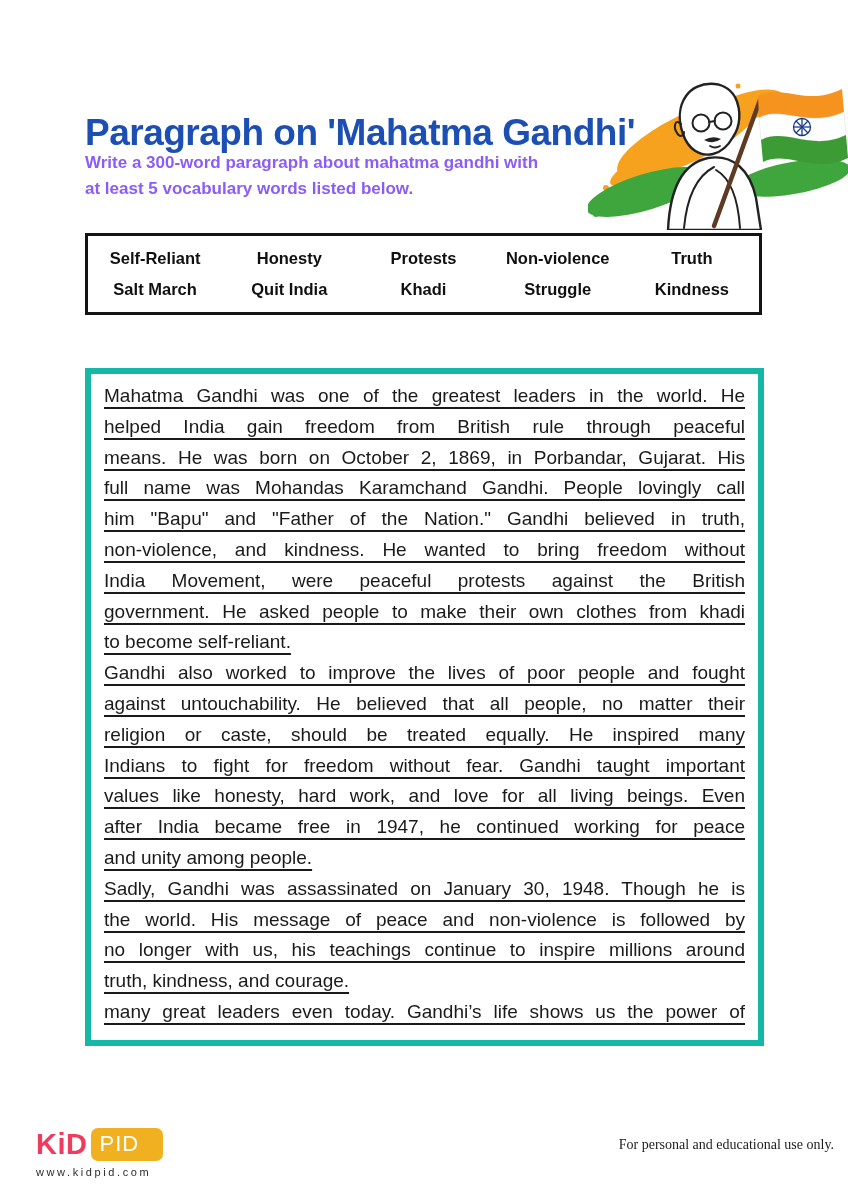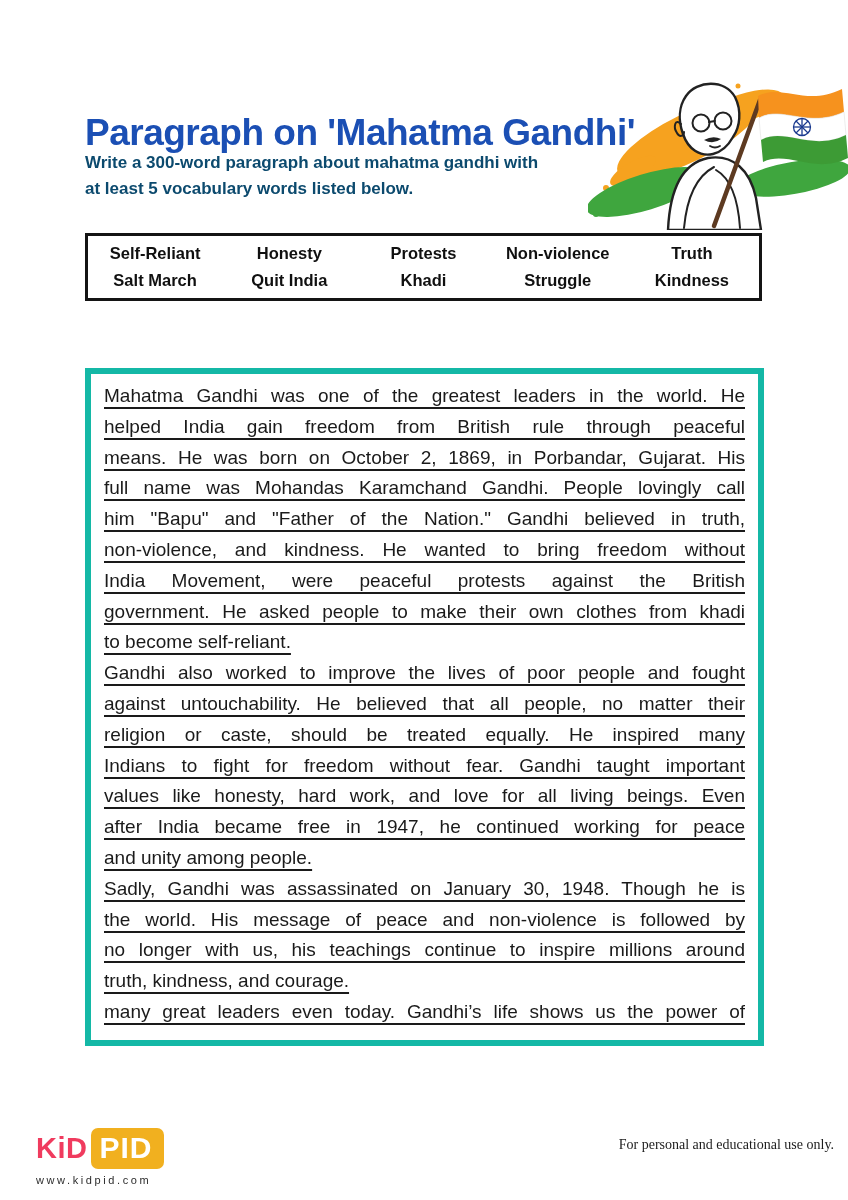--- a/index.html
+++ b/index.html
@@ -8,27 +8,27 @@
     font-family:"Liberation Sans", sans-serif;color:#141414;overflow:hidden;
   }
   
   .page-title{
     position:absolute;left:85px;top:112px;margin:0;
     font-size:37px;font-weight:800;letter-spacing:-0.5px;color:#1b4fb4;
     white-space:nowrap;
   }
   .subtitle{
     position:absolute;left:85px;top:150px;margin:0;
-    font-size:17px;font-weight:700;line-height:26px;color:#0c4a6e;
+    font-size:17px;font-weight:700;line-height:26px;color:#8b5cf6;
   }
   
   .illustration{position:absolute;right:0;top:66px;width:260px;height:164px;}
   
   .vocab-box{
-    position:absolute;left:85px;top:233px;width:677px;height:68px;
+    position:absolute;left:85px;top:233px;width:677px;height:82px;
     box-sizing:border-box;border:3px solid #141414;background:#fff;
     display:grid;grid-template-columns:repeat(5,1fr);
     align-content:space-evenly;justify-items:center;
   }
   .vocab-word{
     font-size:16.5px;font-weight:700;color:#101010;white-space:nowrap;
   }
   
   .para-box{
     position:absolute;left:85px;top:368px;width:679px;
@@ -40,22 +40,22 @@
     text-align:justify;text-align-last:justify;
     text-decoration:underline;text-decoration-thickness:1.6px;text-underline-offset:5px;
     white-space:nowrap;overflow:hidden;
   }
   .pline.end{text-align:left;text-align-last:left;}
   
   .footer-logo{position:absolute;left:36px;top:1128px;}
   .logo-row{display:flex;align-items:center;gap:4px;}
   .logo-kid{font-size:29px;font-weight:800;letter-spacing:0.5px;color:#f03b5e;}
   .logo-pid{
-    font-size:30px;font-weight:700;color:#ffffff;background:#f1b01f;
-    padding:3px 12px 4px 8px;border-radius:7px;letter-spacing:1px;
+    font-size:22px;font-weight:400;color:#ffffff;background:#f1b01f;
+    padding:3px 24px 4px 8px;border-radius:7px;letter-spacing:1px;
   }
   .logo-site{font-size:11px;letter-spacing:2.6px;color:#2c2c2c;margin-top:5px;}
   .footer-note{
     position:absolute;right:14px;top:1134px;text-align:right;
     font-family:"Liberation Serif", serif;font-size:14px;line-height:22px;color:#1c1c1c;
   }
   .footer-note a{color:#1c1c1c;text-decoration:underline;cursor:pointer;}
 </style>
 </head>
 <body>

